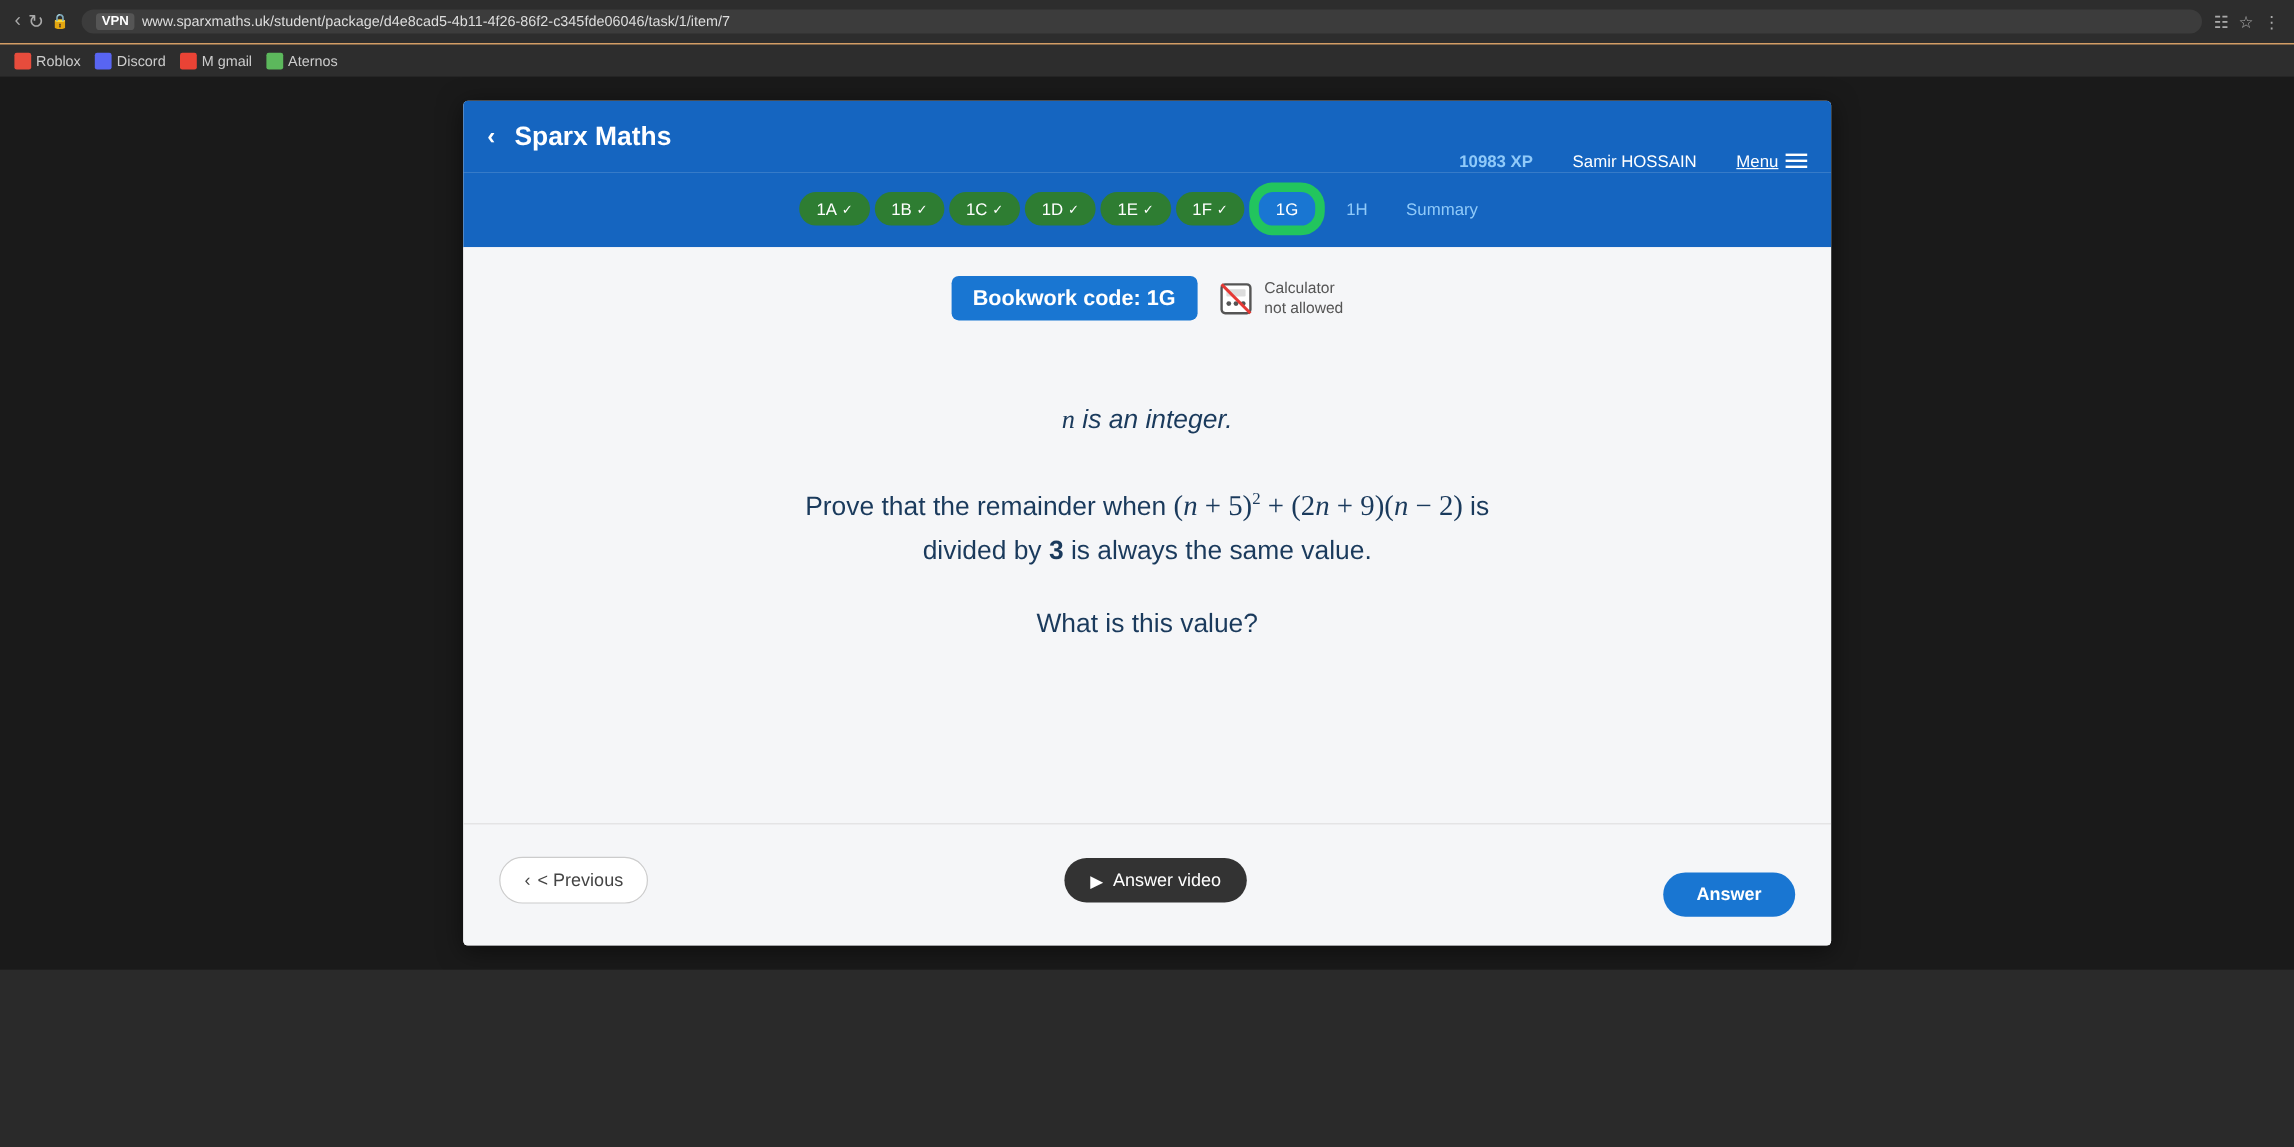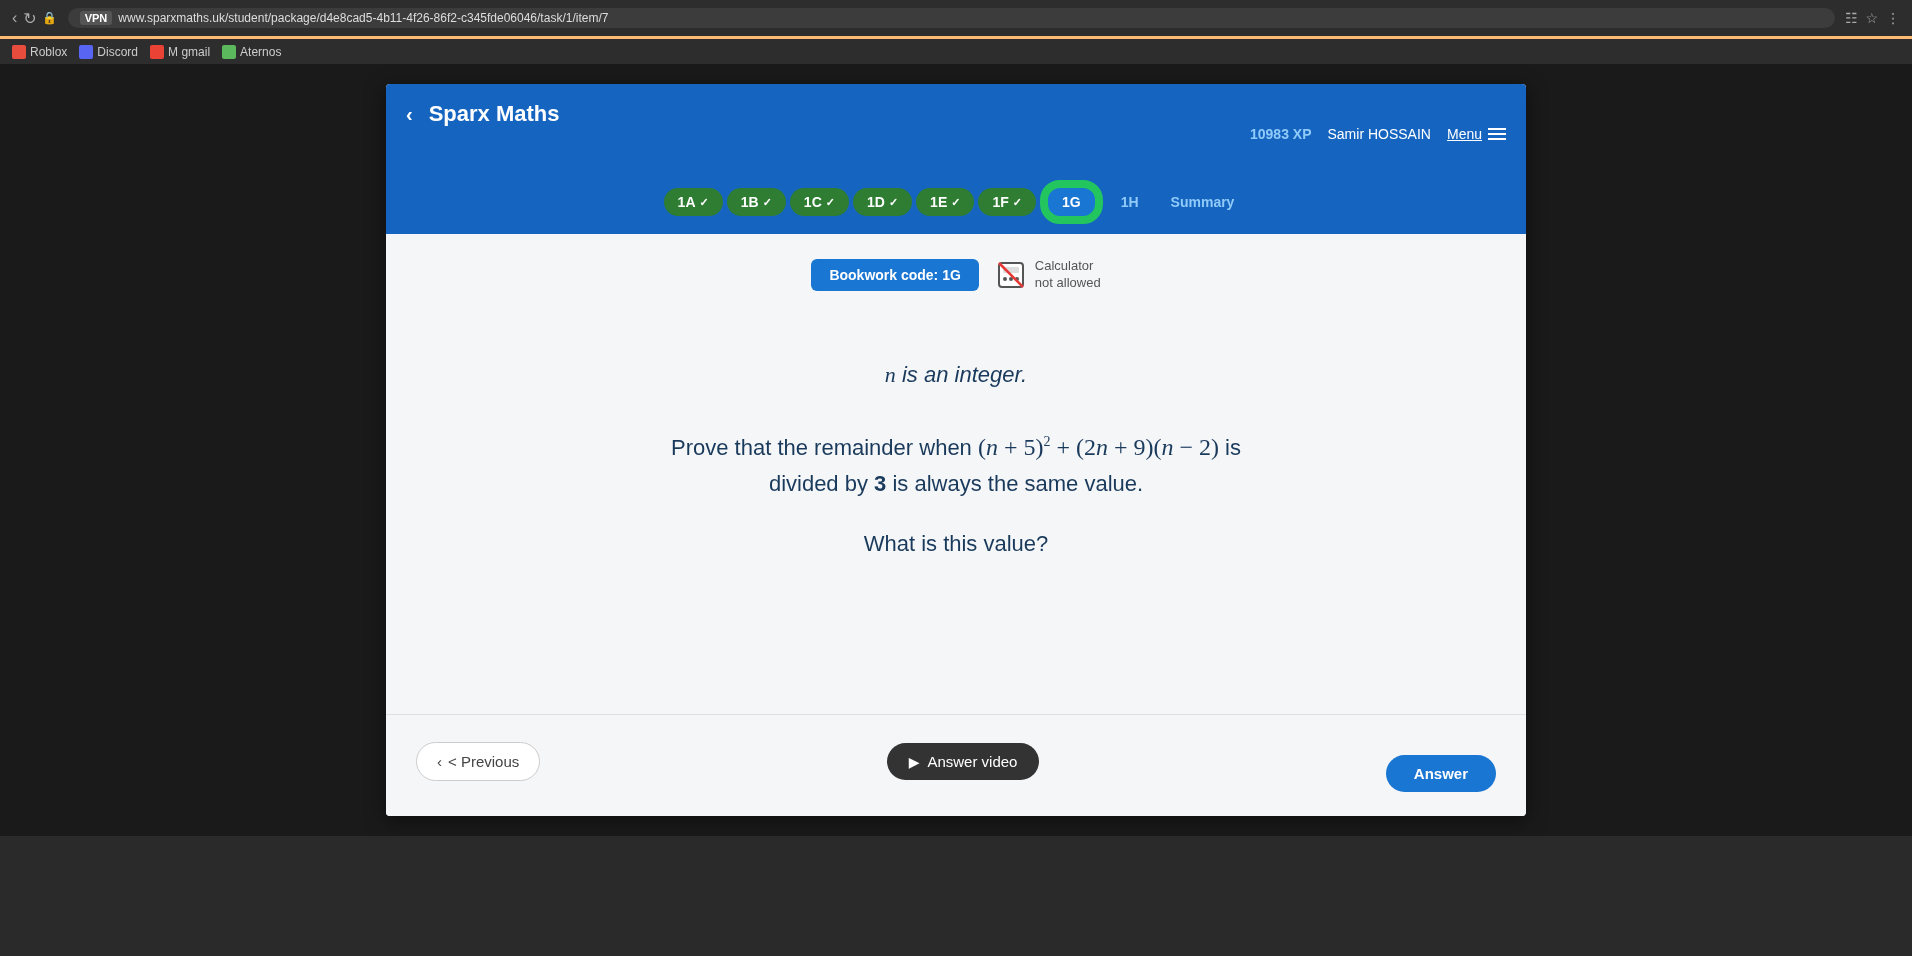--- a/index.html
+++ b/index.html
@@ -51,21 +51,21 @@
     }
 
     
     .bookmarks-bar {
       background: #2d2d2d;
       padding: 4px 12px;
       display: flex;
       align-items: center;
       gap: 12px;
       height: 28px;
-      border-top: 3px solid #fdba74;
+      border-top: 1px solid #fdba74;
     }
     .bookmark-item {
       display: flex;
       align-items: center;
       gap: 4px;
       font-size: 12px;
       color: #ccc;
       cursor: pointer;
     }
     .bookmark-icon {
@@ -111,21 +111,21 @@
     }
     .sparx-logo {
       font-size: 22px;
       font-weight: bold;
       color: white;
       flex: 1;
     }
     .header-right {
       display: flex;
       align-items: flex-start;
-      gap: 16px;
+      gap: 33px;
       margin-top: 40px;
     }
     .xp-display {
       font-size: 14px;
       color: #90caf9;
       font-weight: bold;
     }
     .user-name {
       font-size: 14px;
       color: white;
@@ -157,27 +157,26 @@
       display: flex;
       align-items: center;
       justify-content: center;
       gap: 4px;
       padding: 8px 0 10px 0;
     }
     .tab-item {
       padding: 6px 14px;
       border-radius: 20px;
       font-size: 14px;
-      font-weight: 700;
+      font-weight: 400;
       cursor: pointer;
       color: white;
       display: flex;
       align-items: center;
       gap: 4px;
-      margin-top: 28px;
     }
     .tab-item.completed {
       background: #2e7d32;
       color: white;
     }
     .tab-item.active {
       background: #1976d2;
       color: white;
       border: 8px solid #22c55e;
     }
@@ -201,21 +200,21 @@
       align-items: center;
       justify-content: center;
       gap: 16px;
       margin-bottom: 50px;
     }
     .bookwork-code-btn {
       background: #1976d2;
       color: white;
       padding: 8px 18px;
       border-radius: 6px;
-      font-size: 14px;
+      font-size: 18px;
       font-weight: bold;
       cursor: pointer;
       border: none;
     }
     .calculator-info {
       display: flex;
       align-items: center;
       gap: 8px;
     }
     .calc-icon {

